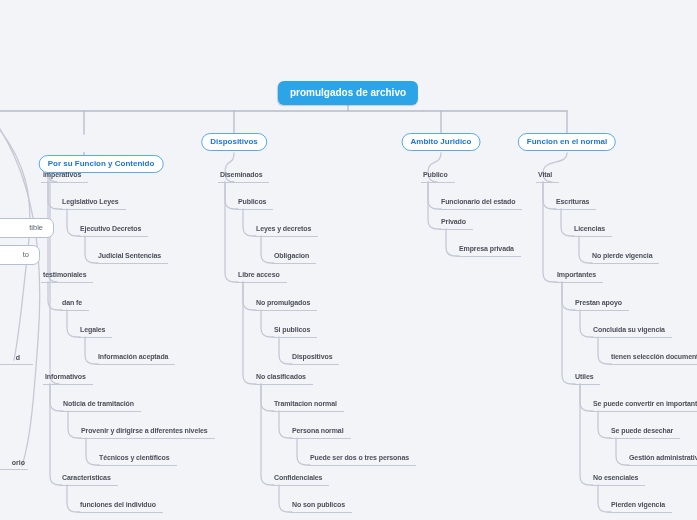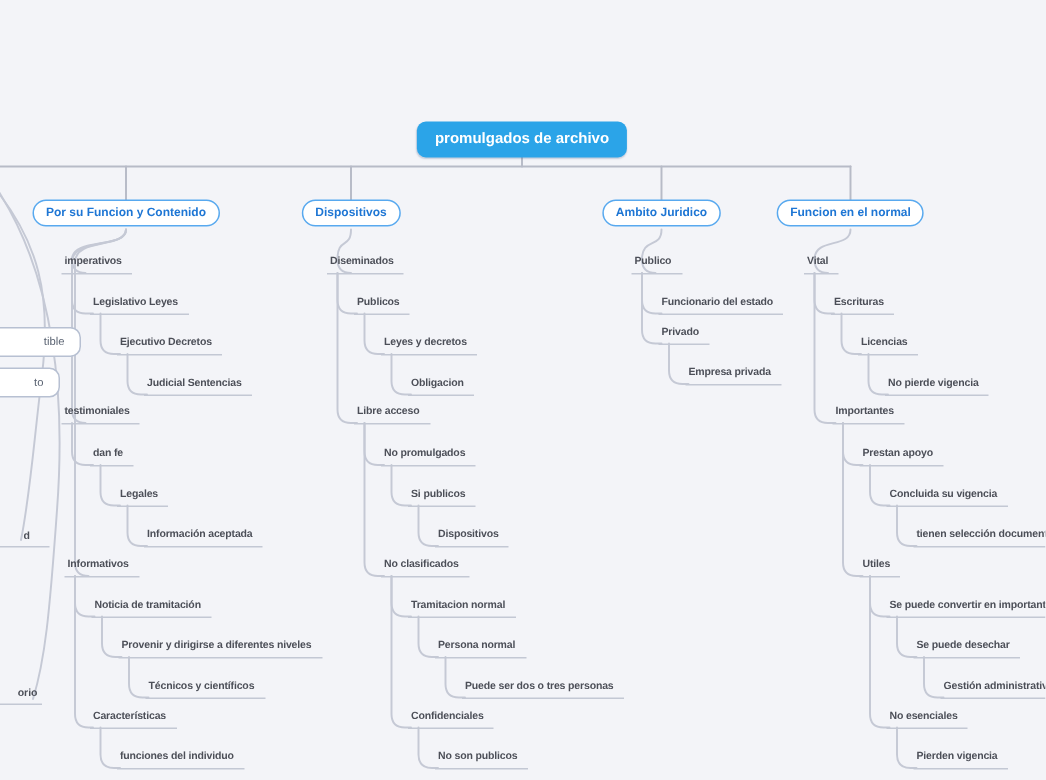--- a/index.html
+++ b/index.html
@@ -97,21 +97,21 @@
       <path d="M 598 411 L 598 429 Q 598 438, 607 438 L 611 438" fill="none" stroke="#c5c9d5" stroke-width="1.3" stroke-linecap="round"></path>
       <path d="M 616 438 L 616 456 Q 616 465, 625 465 L 629 465" fill="none" stroke="#c5c9d5" stroke-width="1.3" stroke-linecap="round"></path>
       <path d="M 580 384 L 580 476 Q 580 485, 589 485 L 593 485" fill="none" stroke="#c5c9d5" stroke-width="1.3" stroke-linecap="round"></path>
       <path d="M 598 485 L 598 503 Q 598 512, 607 512 L 611 512" fill="none" stroke="#c5c9d5" stroke-width="1.3" stroke-linecap="round"></path>
       <path d="M -10 118 C 28 160, 34 200, 28 250 C 22 300, 20 330, 14 360" fill="none" stroke="#c5c9d5" stroke-width="1.3" stroke-linecap="round"></path>
       <path d="M -6 120 C 36 180, 44 260, 38 340 C 33 410, 30 440, 22 466" fill="none" stroke="#c5c9d5" stroke-width="1.3" stroke-linecap="round"></path>
     </svg>
 
   <div class="root-node" id="root-node" style="left: 348px;">promulgados de archivo</div>
 
-  <div class="branch-box" id="branch-0" style="left: 84px;">Por su Funcion y Contenido</div>
+  <div class="branch-box" id="branch-0" style="left: 101px; margin-top: 22px;">Por su Funcion y Contenido</div>
   <div class="branch-box" id="branch-1" style="left: 234px;">Dispositivos</div>
   <div class="branch-box" id="branch-2" style="left: 441px;">Ambito Juridico</div>
   <div class="branch-box" id="branch-3" style="left: 567px;">Funcion en el normal</div>
 
   <div id="nodes-layer">
       <div class="node" style="left: 41px; top: 169px;">imperativos</div>
       <div class="node" style="left: 60px; top: 196px;">Legislativo Leyes</div>
       <div class="node" style="left: 78px; top: 223px;">Ejecutivo Decretos</div>
       <div class="node" style="left: 96px; top: 250px;">Judicial Sentencias</div>
       <div class="node" style="left: 41px; top: 269px;">testimoniales</div>

